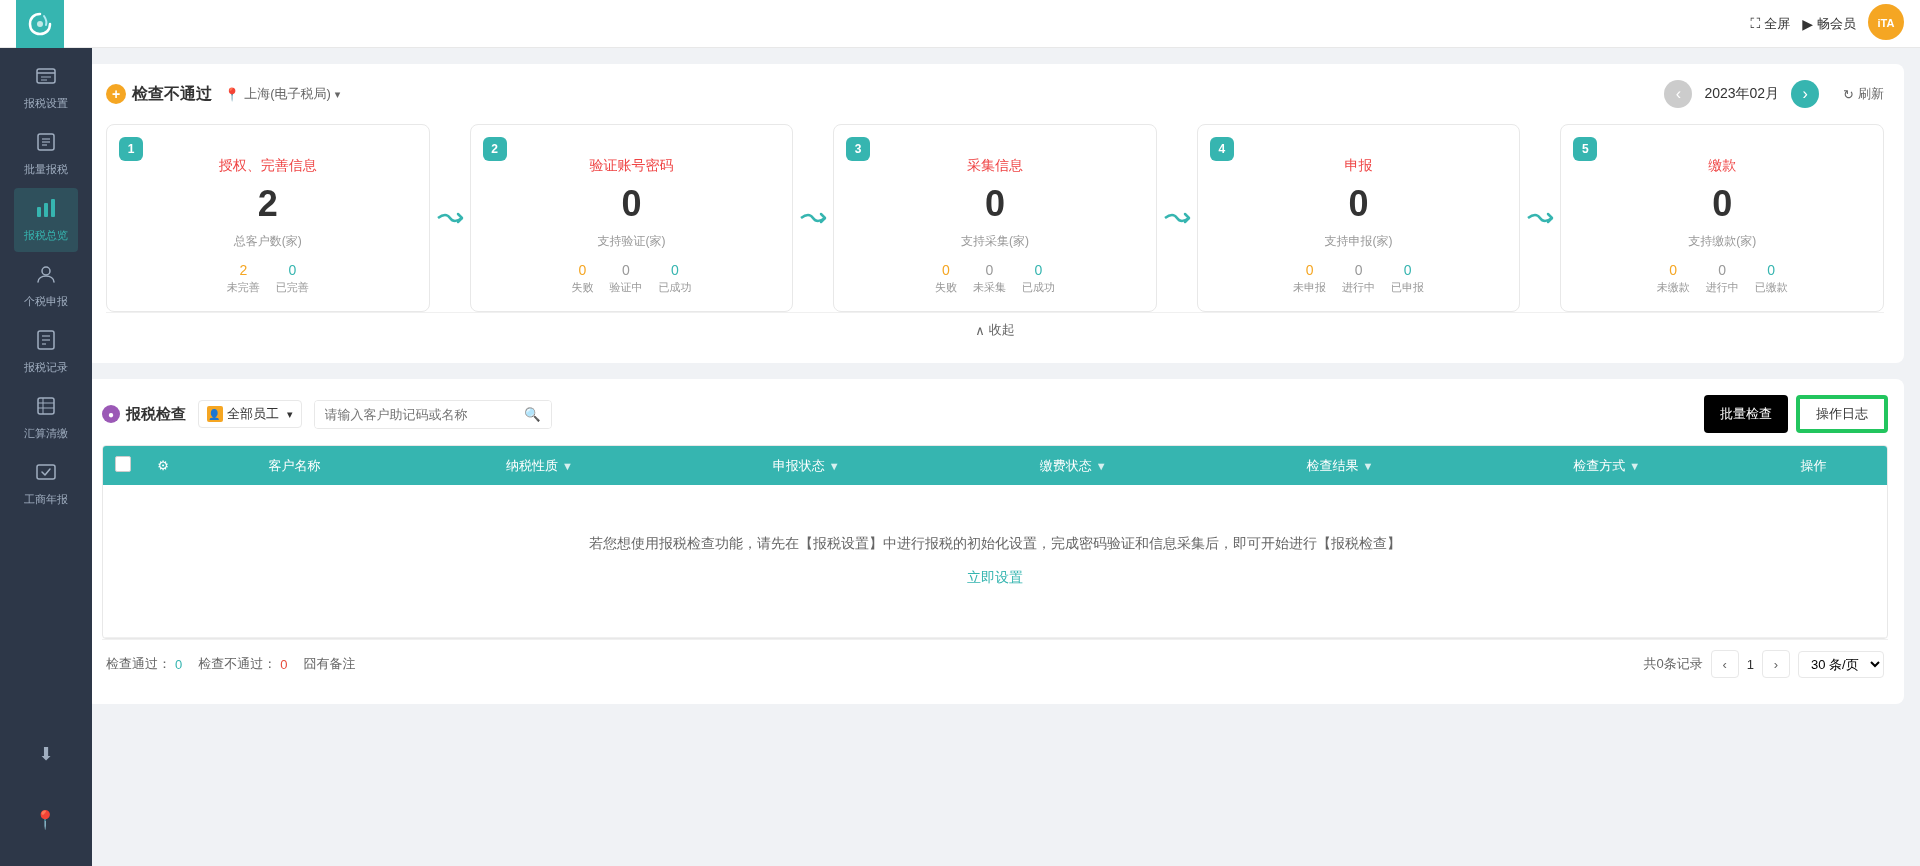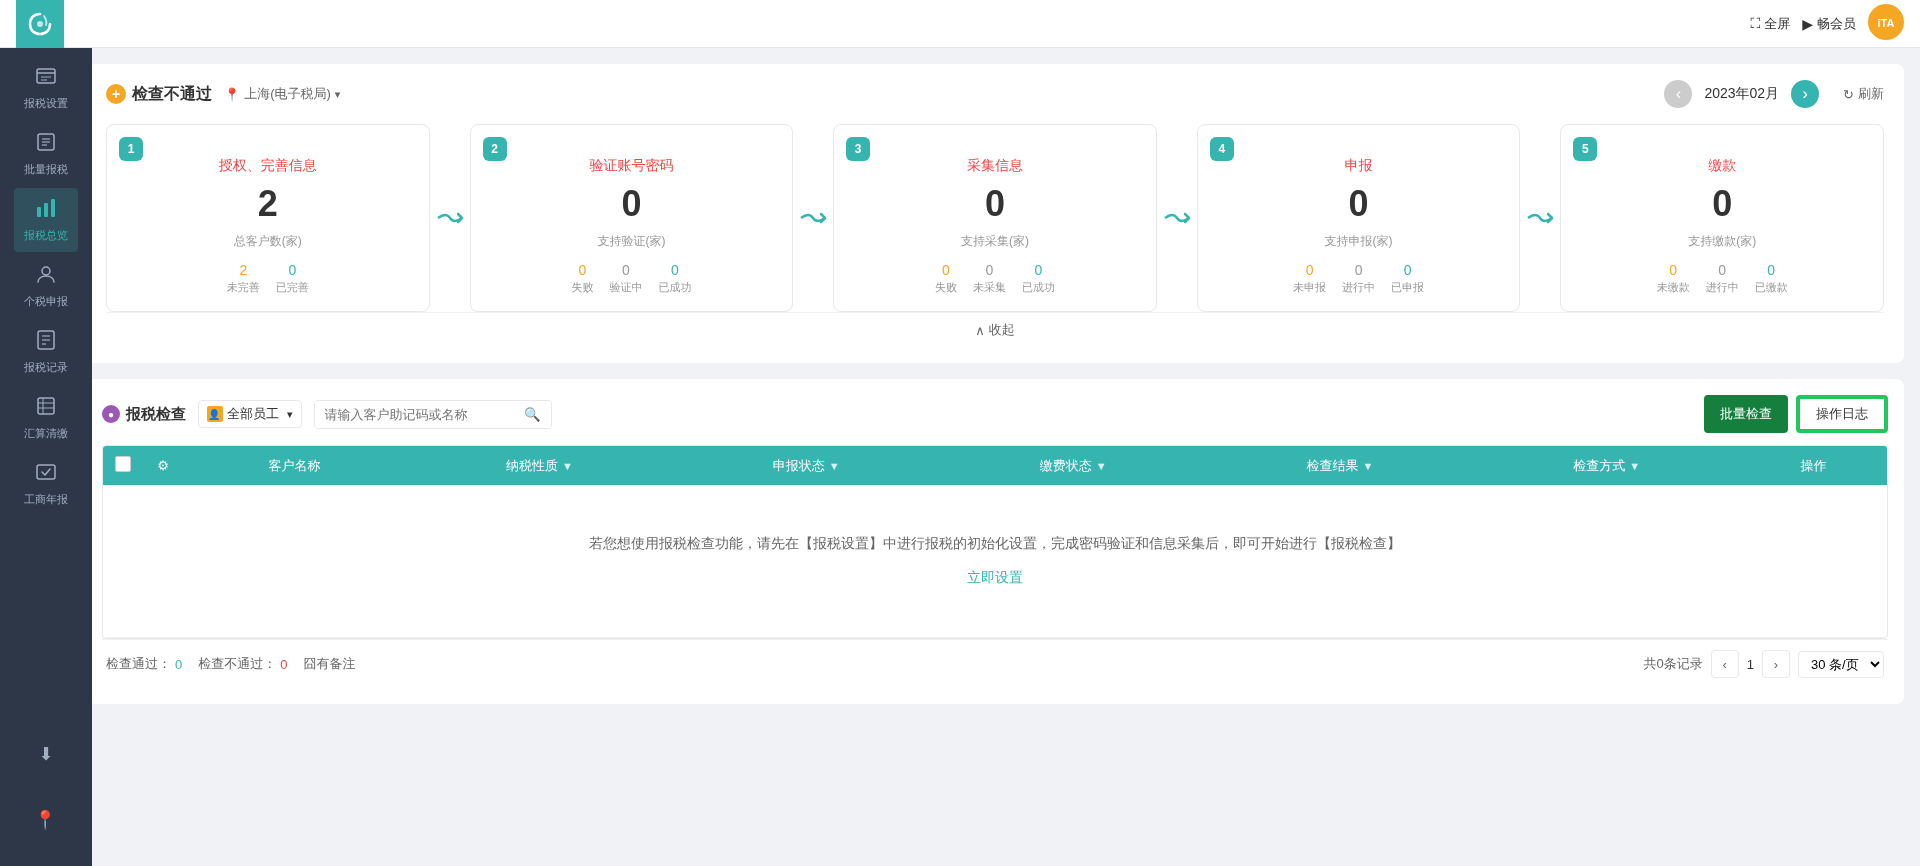--- a/index.html
+++ b/index.html
@@ -143,21 +143,21 @@
     }
     .search-box input {
       border: none; outline: none; padding: 6px 10px; font-size: 13px; width: 200px;
       color: #999;
     }
     .search-box .search-btn {
       padding: 6px 10px; background: #fff; border: none; cursor: pointer; color: #999;
     }
     .check-actions { margin-left: auto; display: flex; gap: 8px; }
     .btn-primary {
-      background: #15803d; color: #fff; border: none; border-radius: 4px;
+      background: #000000; color: #fff; border: none; border-radius: 4px;
       padding: 6px 16px; cursor: pointer; font-size: 13px;
     }
     .btn-default {
       background: #fff; color: #333; border: 4px solid #22c55e; border-radius: 4px;
       padding: 6px 16px; cursor: pointer; font-size: 13px;
     }
 
     
     .data-table { width: 100%; border-collapse: collapse; }
     .data-table th {

